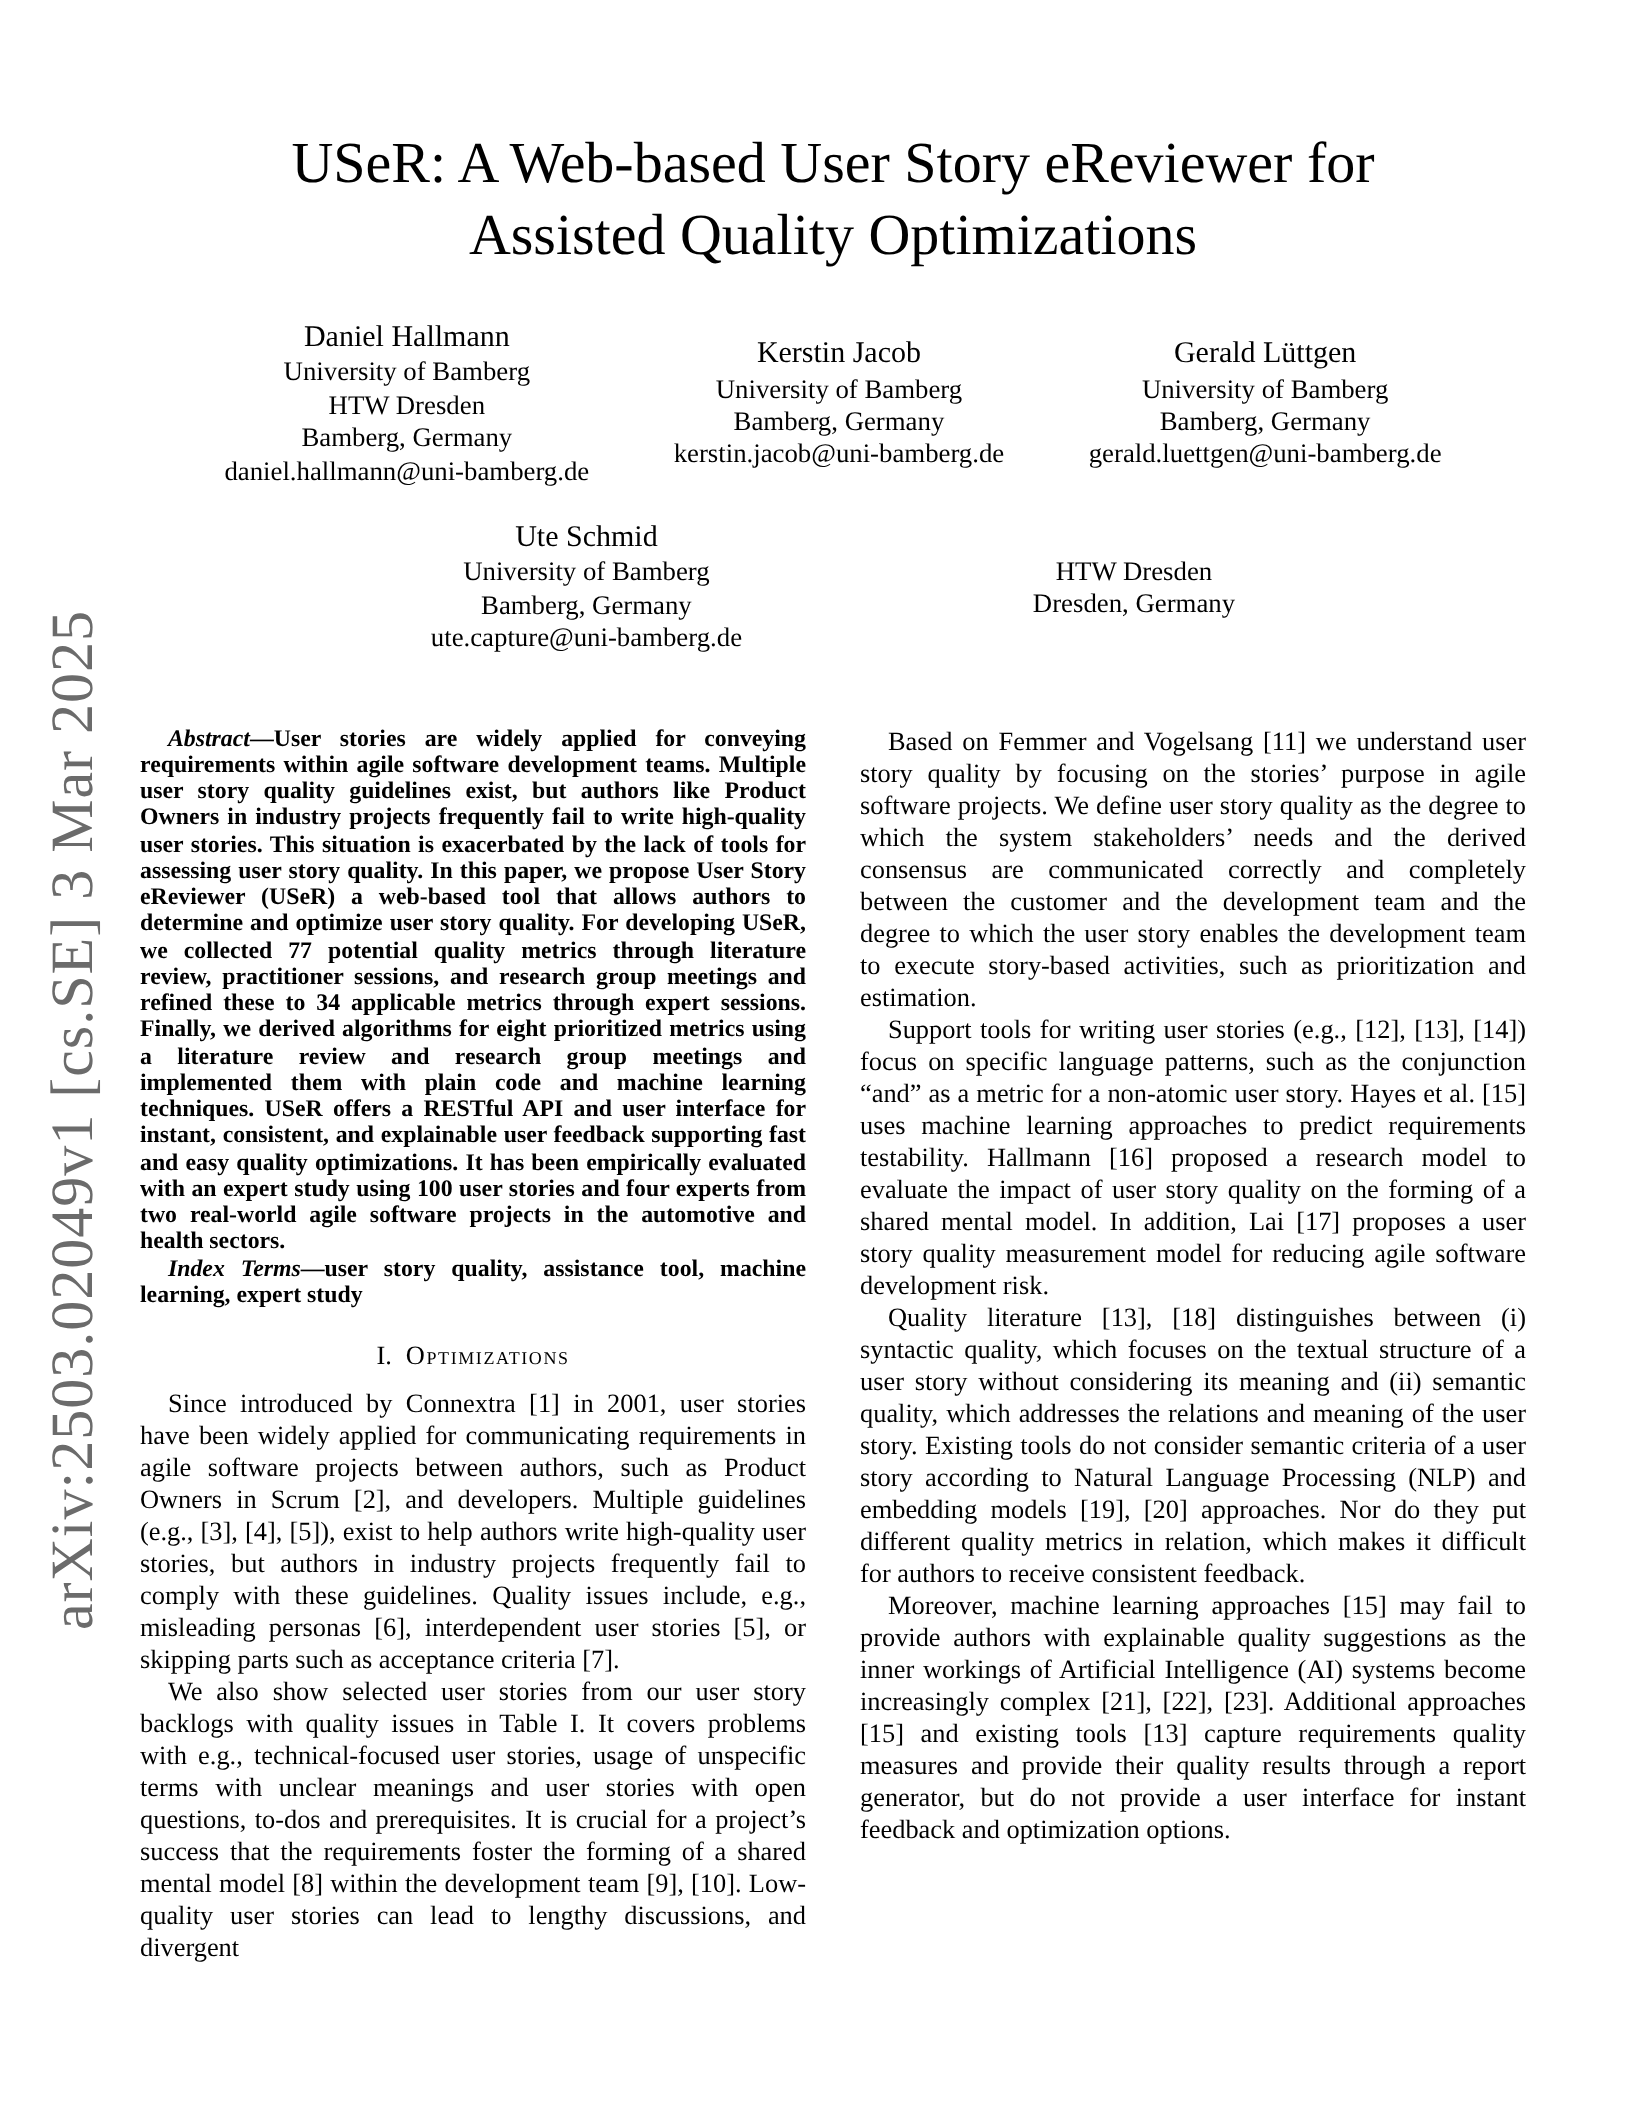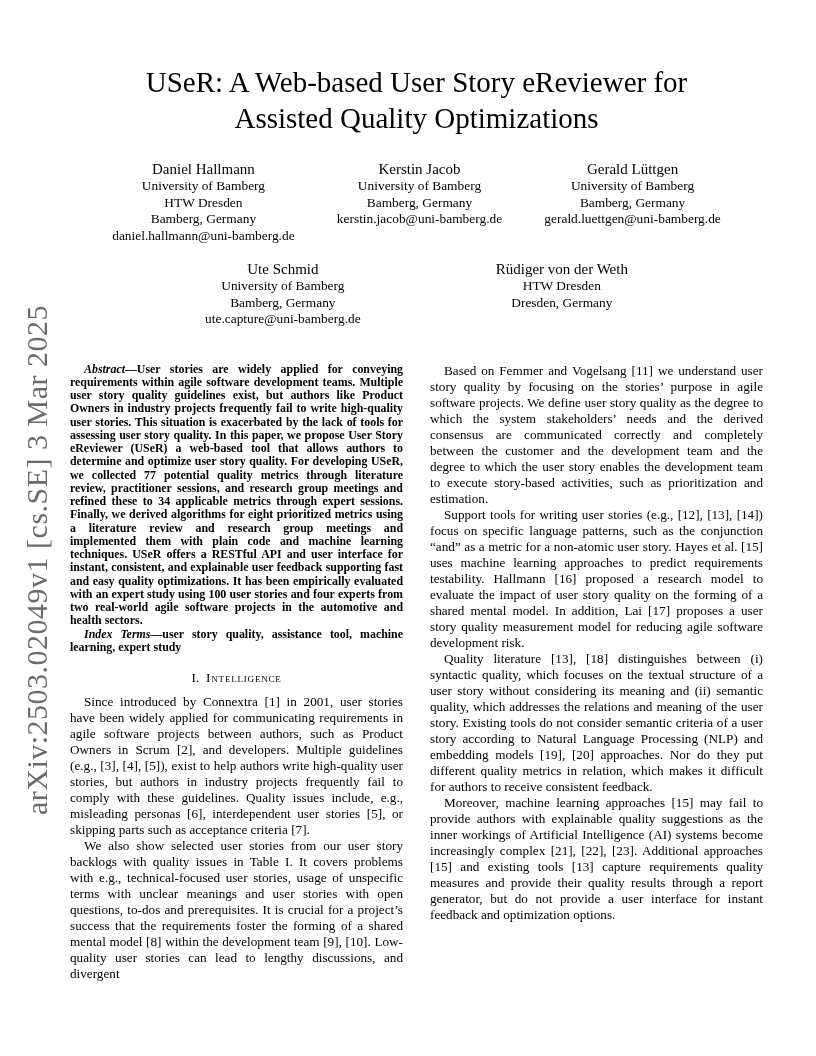--- a/index.html
+++ b/index.html
@@ -33,21 +33,21 @@
     margin-top: 64px;
     text-align: center;
     font-size: 29px;
     line-height: 36px;
     font-weight: normal;
   }
   .paper-title div { display: block; }
   .authors-row {
     display: flex;
     justify-content: space-evenly;
-    align-items: flex-start;
+    align-items: center;
     text-align: center;
   }
   .authors-row-1 { margin-top: 25px; }
   .authors-row-2 { margin-top: 17px; }
   .author { font-size: 13.4px; line-height: 16.4px; }
   .author-name { font-size: 15px; margin-bottom: 1px; }
   .author-affil { }
   .columns {
     margin-top: 35px;
     display: flex;
@@ -118,33 +118,32 @@
     </div>
 
     <div class="authors-row authors-row-2">
       <div class="author">
         <div class="author-name">Ute Schmid</div>
         <div class="author-affil">University of Bamberg</div>
         <div class="author-city">Bamberg, Germany</div>
         <div class="author-email">ute.capture@uni-bamberg.de</div>
       </div>
       <div class="author">
-        <div class="author-name">Rüdiger von der Weth</div>
         <div class="author-affil">HTW Dresden</div>
         <div class="author-city">Dresden, Germany</div>
       </div>
     </div>
 
     <div class="columns">
 
       <div class="col">
         <p class="abstract-par"><span class="lbl-italic">Abstract</span><span>—User stories are widely applied for conveying requirements within agile software development teams. Multiple user story quality guidelines exist, but authors like Product Owners in industry projects frequently fail to write high-quality user stories. This situation is exacerbated by the lack of tools for assessing user story quality. In this paper, we propose User Story eReviewer (USeR) a web-based tool that allows authors to determine and optimize user story quality. For developing USeR, we collected 77 potential quality metrics through literature review, practitioner sessions, and research group meetings and refined these to 34 applicable metrics through expert sessions. Finally, we derived algorithms for eight prioritized metrics using a literature review and research group meetings and implemented them with plain code and machine learning techniques. USeR offers a RESTful API and user interface for instant, consistent, and explainable user feedback supporting fast and easy quality optimizations. It has been empirically evaluated with an expert study using 100 user stories and four experts from two real-world agile software projects in the automotive and health sectors.</span></p>
         <p class="index-par"><span class="lbl-italic">Index Terms</span><span>—user story quality, assistance tool, machine learning, expert study</span></p>
 
-        <h2 class="section-heading"><span>I.</span><span class="sc">Intelligence</span></h2>
+        <h2 class="section-heading"><span>I.</span><span class="sc">Optimizations</span></h2>
 
         <p>Since introduced by Connextra [1] in 2001, user stories have been widely applied for communicating requirements in agile software projects between authors, such as Product Owners in Scrum [2], and developers. Multiple guidelines (e.g., [3], [4], [5]), exist to help authors write high-quality user stories, but authors in industry projects frequently fail to comply with these guidelines. Quality issues include, e.g., misleading personas [6], interdependent user stories [5], or skipping parts such as acceptance criteria [7].</p>
         <p>We also show selected user stories from our user story backlogs with quality issues in Table I. It covers problems with e.g., technical-focused user stories, usage of unspecific terms with unclear meanings and user stories with open questions, to-dos and prerequisites. It is crucial for a project’s success that the requirements foster the forming of a shared mental model [8] within the development team [9], [10]. Low-quality user stories can lead to lengthy discussions, and divergent</p>
       </div>
 
       <div class="col">
         <p>Based on Femmer and Vogelsang [11] we understand user story quality by focusing on the stories’ purpose in agile software projects. We define user story quality as the degree to which the system stakeholders’ needs and the derived consensus are communicated correctly and completely between the customer and the development team and the degree to which the user story enables the development team to execute story-based activities, such as prioritization and estimation.</p>
         <p>Support tools for writing user stories (e.g., [12], [13], [14]) focus on specific language patterns, such as the conjunction “and” as a metric for a non-atomic user story. Hayes et al. [15] uses machine learning approaches to predict requirements testability. Hallmann [16] proposed a research model to evaluate the impact of user story quality on the forming of a shared mental model. In addition, Lai [17] proposes a user story quality measurement model for reducing agile software development risk.</p>
         <p>Quality literature [13], [18] distinguishes between (i) syntactic quality, which focuses on the textual structure of a user story without considering its meaning and (ii) semantic quality, which addresses the relations and meaning of the user story. Existing tools do not consider semantic criteria of a user story according to Natural Language Processing (NLP) and embedding models [19], [20] approaches. Nor do they put different quality metrics in relation, which makes it difficult for authors to receive consistent feedback.</p>
         <p>Moreover, machine learning approaches [15] may fail to provide authors with explainable quality suggestions as the inner workings of Artificial Intelligence (AI) systems become increasingly complex [21], [22], [23]. Additional approaches [15] and existing tools [13] capture requirements quality measures and provide their quality results through a report generator, but do not provide a user interface for instant feedback and optimization options.</p>

